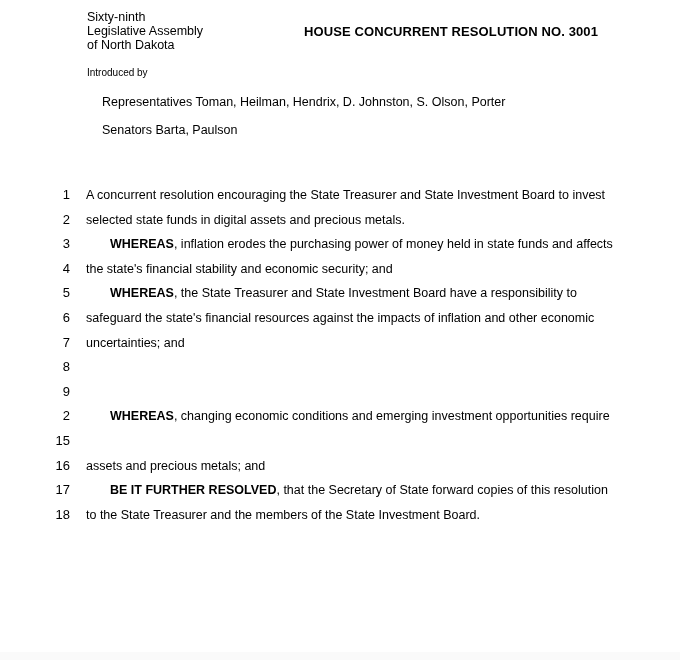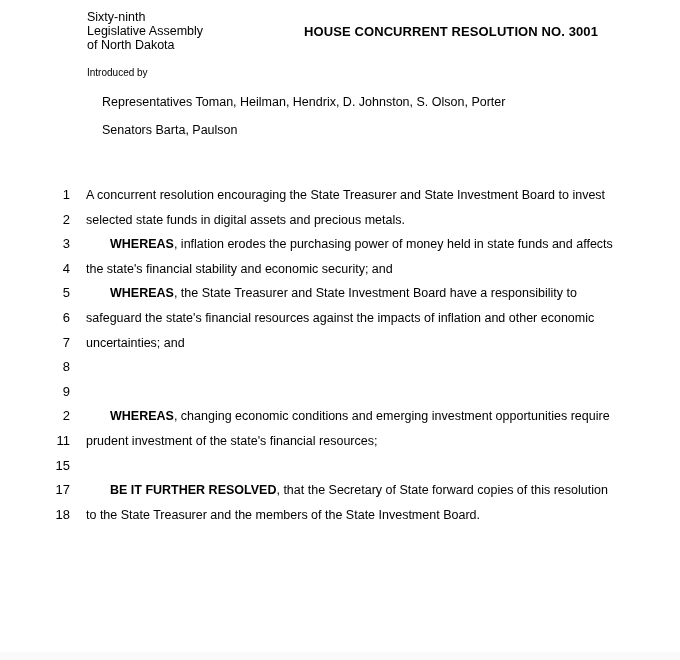--- a/index.html
+++ b/index.html
@@ -143,25 +143,25 @@
       <span class="line-number">8</span>
     </div>
     <div class="line">
       <span class="line-number">9</span>
     </div>
     <div class="line">
       <span class="line-number">2</span>
       <span class="line-text indent"><span class="b">WHEREAS</span><span>, changing economic conditions and emerging investment opportunities require</span></span>
     </div>
     <div class="line">
-      <span class="line-number">11</span>
-      <span class="line-text"><span>prudent investment of the state's financial resources;</span></span>
+      <span class="line-number">15</span>
     </div>
     <div class="line">
-      <span class="line-number">15</span>
+      <span class="line-number">16</span>
+      <span class="line-text"><span>assets and precious metals; and</span></span>
     </div>
     <div class="line">
       <span class="line-number">17</span>
       <span class="line-text indent"><span class="b">BE IT FURTHER RESOLVED</span><span>, that the Secretary of State forward copies of this resolution</span></span>
     </div>
     <div class="line">
       <span class="line-number">18</span>
       <span class="line-text"><span>to the State Treasurer and the members of the State Investment Board.</span></span>
     </div>
   </div>

